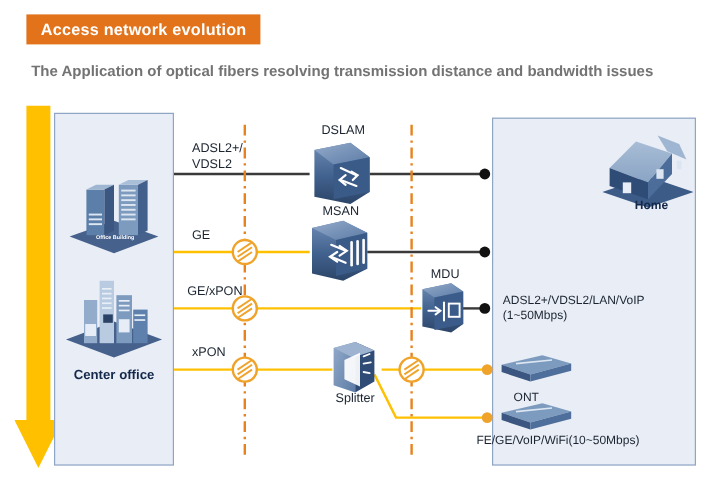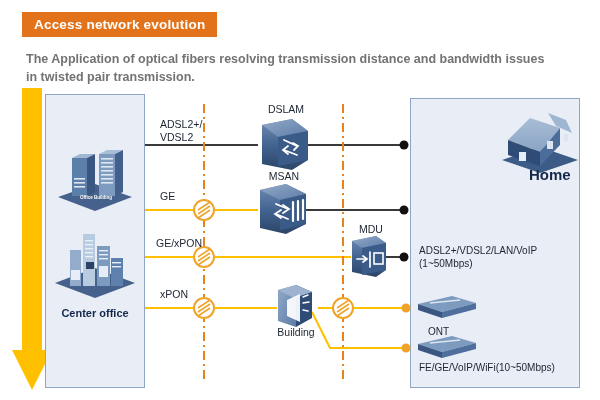--- a/index.html
+++ b/index.html
@@ -66,21 +66,21 @@
     font-size:10.5px;color:#1b2430;
     text-align:center;white-space:nowrap;
   }
   .rlabel{
     position:absolute;
     font-size:10px;color:#1b2430;
     line-height:1.3;white-space:pre;
   }
   .rcap{
     position:absolute;
-    font-size:15px;font-weight:bold;color:#14284B;
+    font-size:10px;font-weight:bold;color:#14284B;
     white-space:nowrap;
   }
   .rname{
     position:absolute;
     font-size:10px;color:#1b2430;white-space:nowrap;
   }
   .bldg-cap{
     position:absolute;
     font-size:4.5px;color:#ffffff;font-weight:bold;
     white-space:nowrap;
@@ -90,21 +90,20 @@
 <body>
 
 <div id="stage">
 
   <div class="banner">
     <span>Access network evolution</span>
   </div>
 
   <div class="subtitle">
     <span>The Application of optical fibers resolving transmission distance and bandwidth issues</span>
-    <span class="l2">in twisted pair transmission.</span>
   </div>
 
   <div class="down-arrow">
     <svg width="46" height="305" viewBox="0 0 46 305">
       <polygon points="10,0 30,0 30,262 40,262 20,302 0,262 10,262" fill="#FFC000"></polygon>
     </svg>
   </div>
 
   <div class="panel" id="panel-left"></div>
 
@@ -310,28 +309,28 @@
 
   <div class="wlabel" style="left:160px;top:118px;">ADSL2+/
 VDSL2</div>
   <div class="wlabel" style="left:160px;top:190px;">GE</div>
   <div class="wlabel" style="left:156px;top:237px;">GE/xPON</div>
   <div class="wlabel" style="left:160px;top:288px;">xPON</div>
 
   <div class="dev-label" style="left:258px;top:103px;width:56px;">DSLAM</div>
   <div class="dev-label" style="left:256px;top:170px;width:56px;">MSAN</div>
   <div class="dev-label" style="left:348px;top:223px;width:46px;">MDU</div>
-  <div class="dev-label" style="left:268px;top:326px;width:56px;">Building</div>
+  <div class="dev-label" style="left:268px;top:326px;width:56px;">Splitter</div>
 
   <div class="panel-title" style="top:307px;left:45px;width:100px;">Center office</div>
 
   <div class="rcap" style="left:529px;top:166px;">Home</div>
 
 
   <div class="rlabel" style="left:419px;top:244px;">ADSL2+/VDSL2/LAN/VoIP
 (1~50Mbps)</div>
 
   <div class="rname" style="left:428px;top:326px;">ONT</div>
 
-  <div class="rname" style="left:419px;top:362px;">FE/GE/VoIP/WiFi(10~50Mbps)</div>
+  <div class="rname" style="left:397px;top:362px;">FE/GE/VoIP/WiFi(10~50Mbps)</div>
 
   <div class="bldg-cap" style="left:80px;top:195px;">Office Building</div>
 </div>
 
 </body></html>

